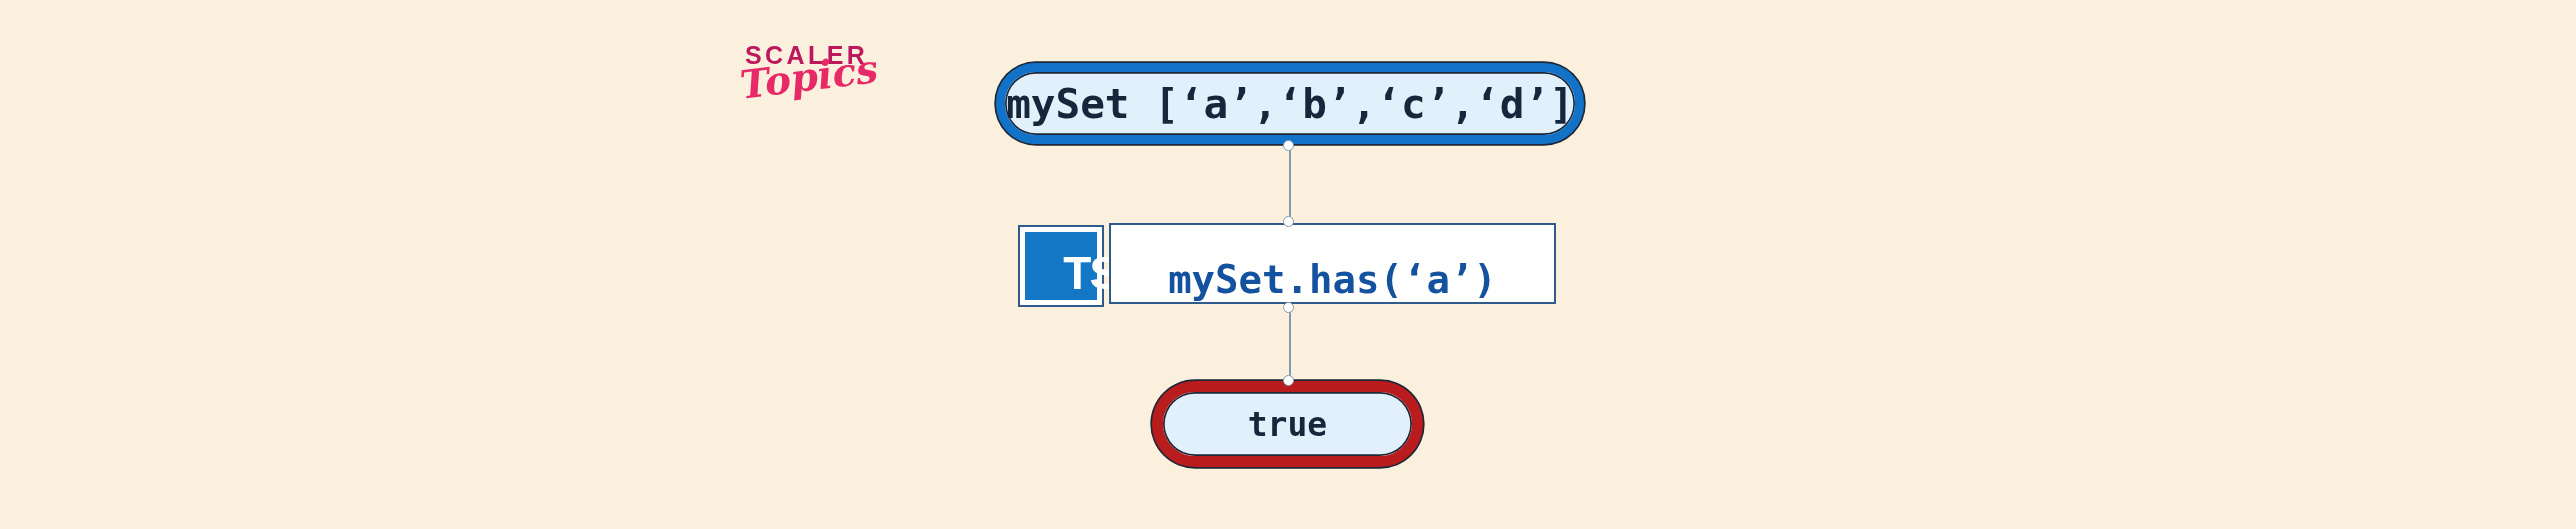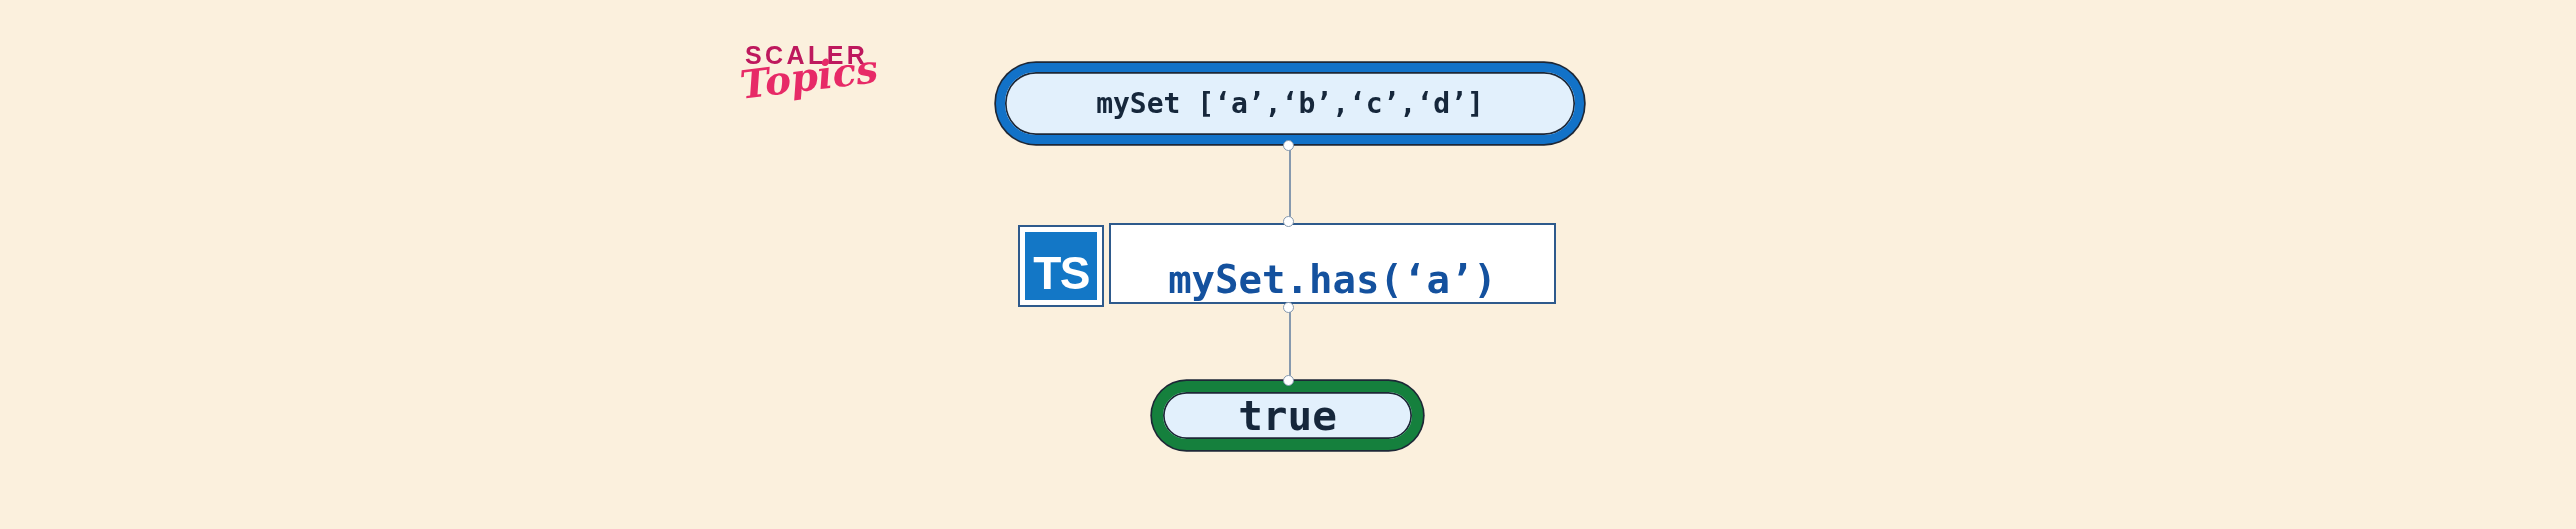--- a/index.html
+++ b/index.html
@@ -50,28 +50,28 @@
     box-shadow: 0 0 0 1.7px #1D2736, inset 0 0 0 1.7px #1D2736;
     display: flex;
     align-items: center;
     justify-content: center;
     color: #16273B;
     font-weight: 700;
   }
   .pill-set {
     left: 996px; top: 63px;
     width: 588px; height: 81px;
-    font-size: 28px;
+    font-size: 41px;
     border-radius: 40px;
   }
   .pill-result {
     left: 1152px; top: 381px;
-    width: 271px; height: 69px;
-    font-size: 41px;
-    border: 11px solid #15803d;
+    width: 271px; height: 86px;
+    font-size: 33px;
+    border: 11px solid #b91c1c;
     border-radius: 49px;
   }
 
   
   .expr-box {
     position: absolute;
     left: 1109px; top: 223px;
     width: 447px; height: 81px;
     box-sizing: border-box;
     background: #FFFFFF;
@@ -92,21 +92,22 @@
     box-sizing: border-box;
     background: #FFFFFF;
     border: 2.6px solid #2E5A8C;
   }
   .ts-badge-inner {
     position: absolute;
     inset: 5.2px;
     background: #1377C6;
     display: flex;
     align-items: flex-end;
-    justify-content: center;
+    justify-content: flex-start;
+    padding-left: 38px;
   }
   .ts-badge-inner span {
     font-family: "Liberation Sans", sans-serif;
     font-weight: 700;
     font-size: 46px;
     line-height: 1;
     letter-spacing: -1.7px;
     color: #FFFFFF;
     padding-bottom: 3.4px;
   }

